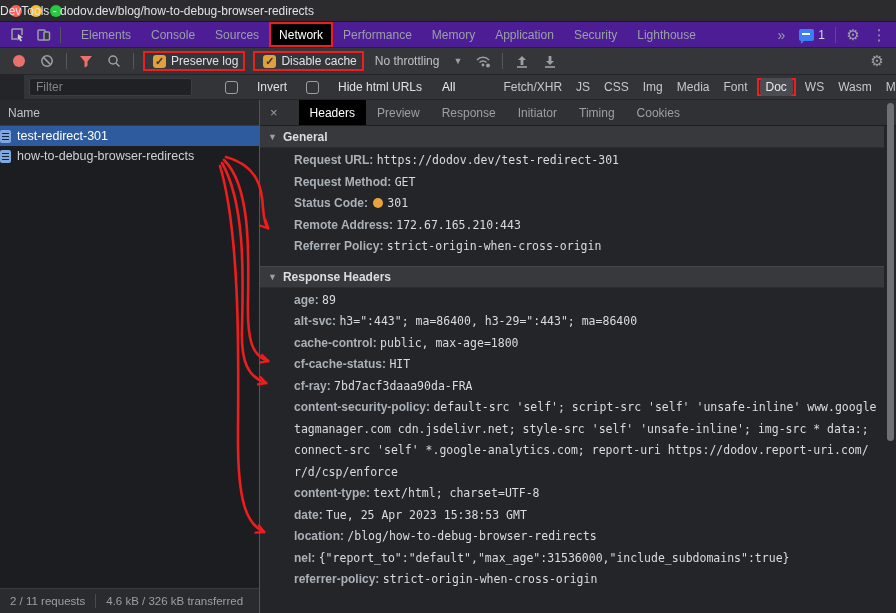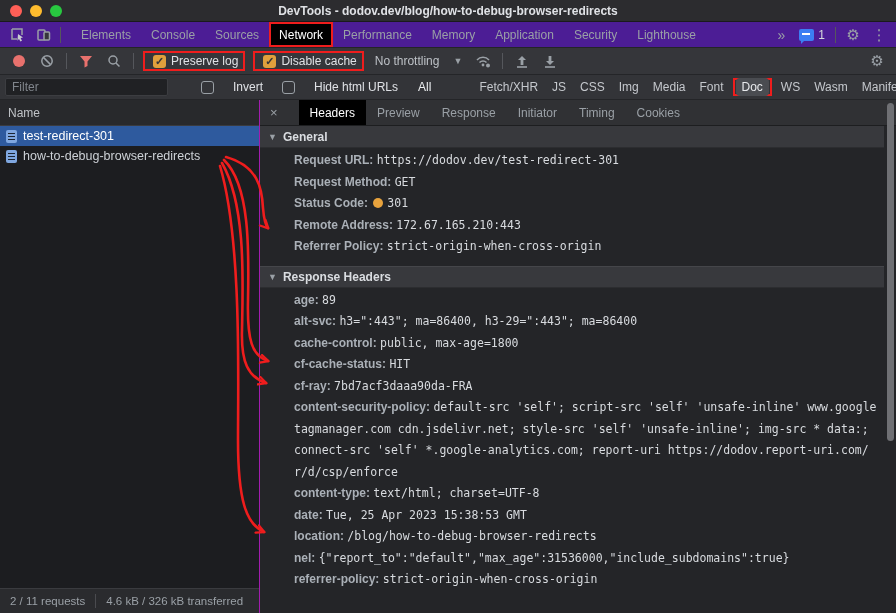--- a/index.html
+++ b/index.html
@@ -13,21 +13,21 @@
 
   
   .titlebar {
     height:22px; background:#2c2c2f; display:flex; align-items:center;
     border-bottom:1px solid #1a1a1c; flex:0 0 22px; position:relative;
   }
   .traffic { display:flex; gap:8px; margin-left:10px; }
   .light { width:12px; height:12px; border-radius:50%; }
   .light.red { background:#ff5f57; } .light.yellow { background:#febc2e; } .light.green { background:#28c840; }
   .win-title {
-    position:absolute; left:0; right:0; text-align:center; font-weight:bold;
+    position:absolute; left:0; right:0; font-weight:normal;
     color:#dfe1e5; font-size:12px; pointer-events:none;
   }
 
   
   .tabbar {
     height:26px; background:#4c1d95; display:flex; align-items:center;
     border-bottom:1px solid #242528; flex:0 0 26px; padding:0 4px;
   }
   .icon-btn { display:flex; align-items:center; justify-content:center; width:26px; height:24px; color:#9aa0a6; }
   .vdiv { width:1px; height:16px; background:#55575c; margin:0 4px; }
@@ -54,21 +54,21 @@
   .cb.checked { background:#e0a03c; color:#35363a; font-weight:bold; font-size:11px; }
   .cb.unchecked { border:1.5px solid #9aa0a6; background:transparent; }
   .cb-label { color:#dfe1e5; white-space:nowrap; }
   .throttle { display:flex; align-items:center; gap:14px; color:#bdc1c6; padding:0 6px; white-space:nowrap; }
   .caret { font-size:9px; color:#9aa0a6; }
   .toolbar-spacer { flex:1 1 auto; }
 
   
   .filterbar {
     height:25px; background:#333438; display:flex; align-items:center;
-    border-bottom:1px solid #242528; flex:0 0 25px; padding:0 5px; gap:14px;
+    border-bottom:1px solid #242528; flex:0 0 25px; padding:0 5px; gap:14px;margin-left:24px;
   }
   .filter-input {
     width:163px; height:18px; background:#202124; border:1px solid #3c3d41; border-radius:2px;
     color:#dfe1e5; font-size:12px; padding:0 6px; font-family:"Liberation Sans", sans-serif;
   }
   .filter-input::placeholder { color:#80858c; }
   .chip-all { color:#eceef0; padding:2px 6px; }
   .chips { display:flex; gap:2px; }
   .chip { color:#c5c8cd; padding:2px 6px; border-radius:4px; white-space:nowrap; }
   .chip.selected { background:#4a4c51; color:#e8eaed; }
@@ -82,21 +82,21 @@
   .optionsbar .cb-label { color:#dfe1e5; margin-right:10px; }
 
   
   .panels { flex:1 1 auto; display:flex; min-height:0; position:relative; }
   .left-panel { width:260px; flex:0 0 260px; background:#1c1d20; border-right:1px solid #a21caf; display:flex; flex-direction:column; }
   .name-header {
     height:26px; background:#28292c; border-bottom:1px solid #3a3b3f; color:#c0c3c7;
     display:flex; align-items:center; padding-left:8px; flex:0 0 26px;
   }
   .request-list { flex:1 1 auto; }
-  .req-row { height:20px; display:flex; align-items:center; gap:6px; padding-left:6px; color:#cdd1d6; font-size:12.5px; white-space:nowrap; overflow:hidden; }
+  .req-row { height:20px; display:flex; align-items:center; gap:6px; color:#cdd1d6; font-size:12.5px; white-space:nowrap; overflow:hidden; }
   .req-row.selected { background:#2e5a9e; color:#fff; }
   .doc-icon { width:11px; height:13px; background:#7fa7e0; border-radius:2px; position:relative; flex:0 0 11px; }
   .doc-icon::after {
     content:""; position:absolute; left:2px; right:2px; top:3px; height:7px;
     background:linear-gradient(#1c2633 1.5px, transparent 1.5px) 0 0/100% 3px;
   }
   .status-bar {
     height:25px; background:#2a2b2e; border-top:1px solid #3a3b3f; display:flex; align-items:center;
     color:#9aa0a6; font-size:11.5px; flex:0 0 25px; padding-left:10px; gap:10px;
   }

